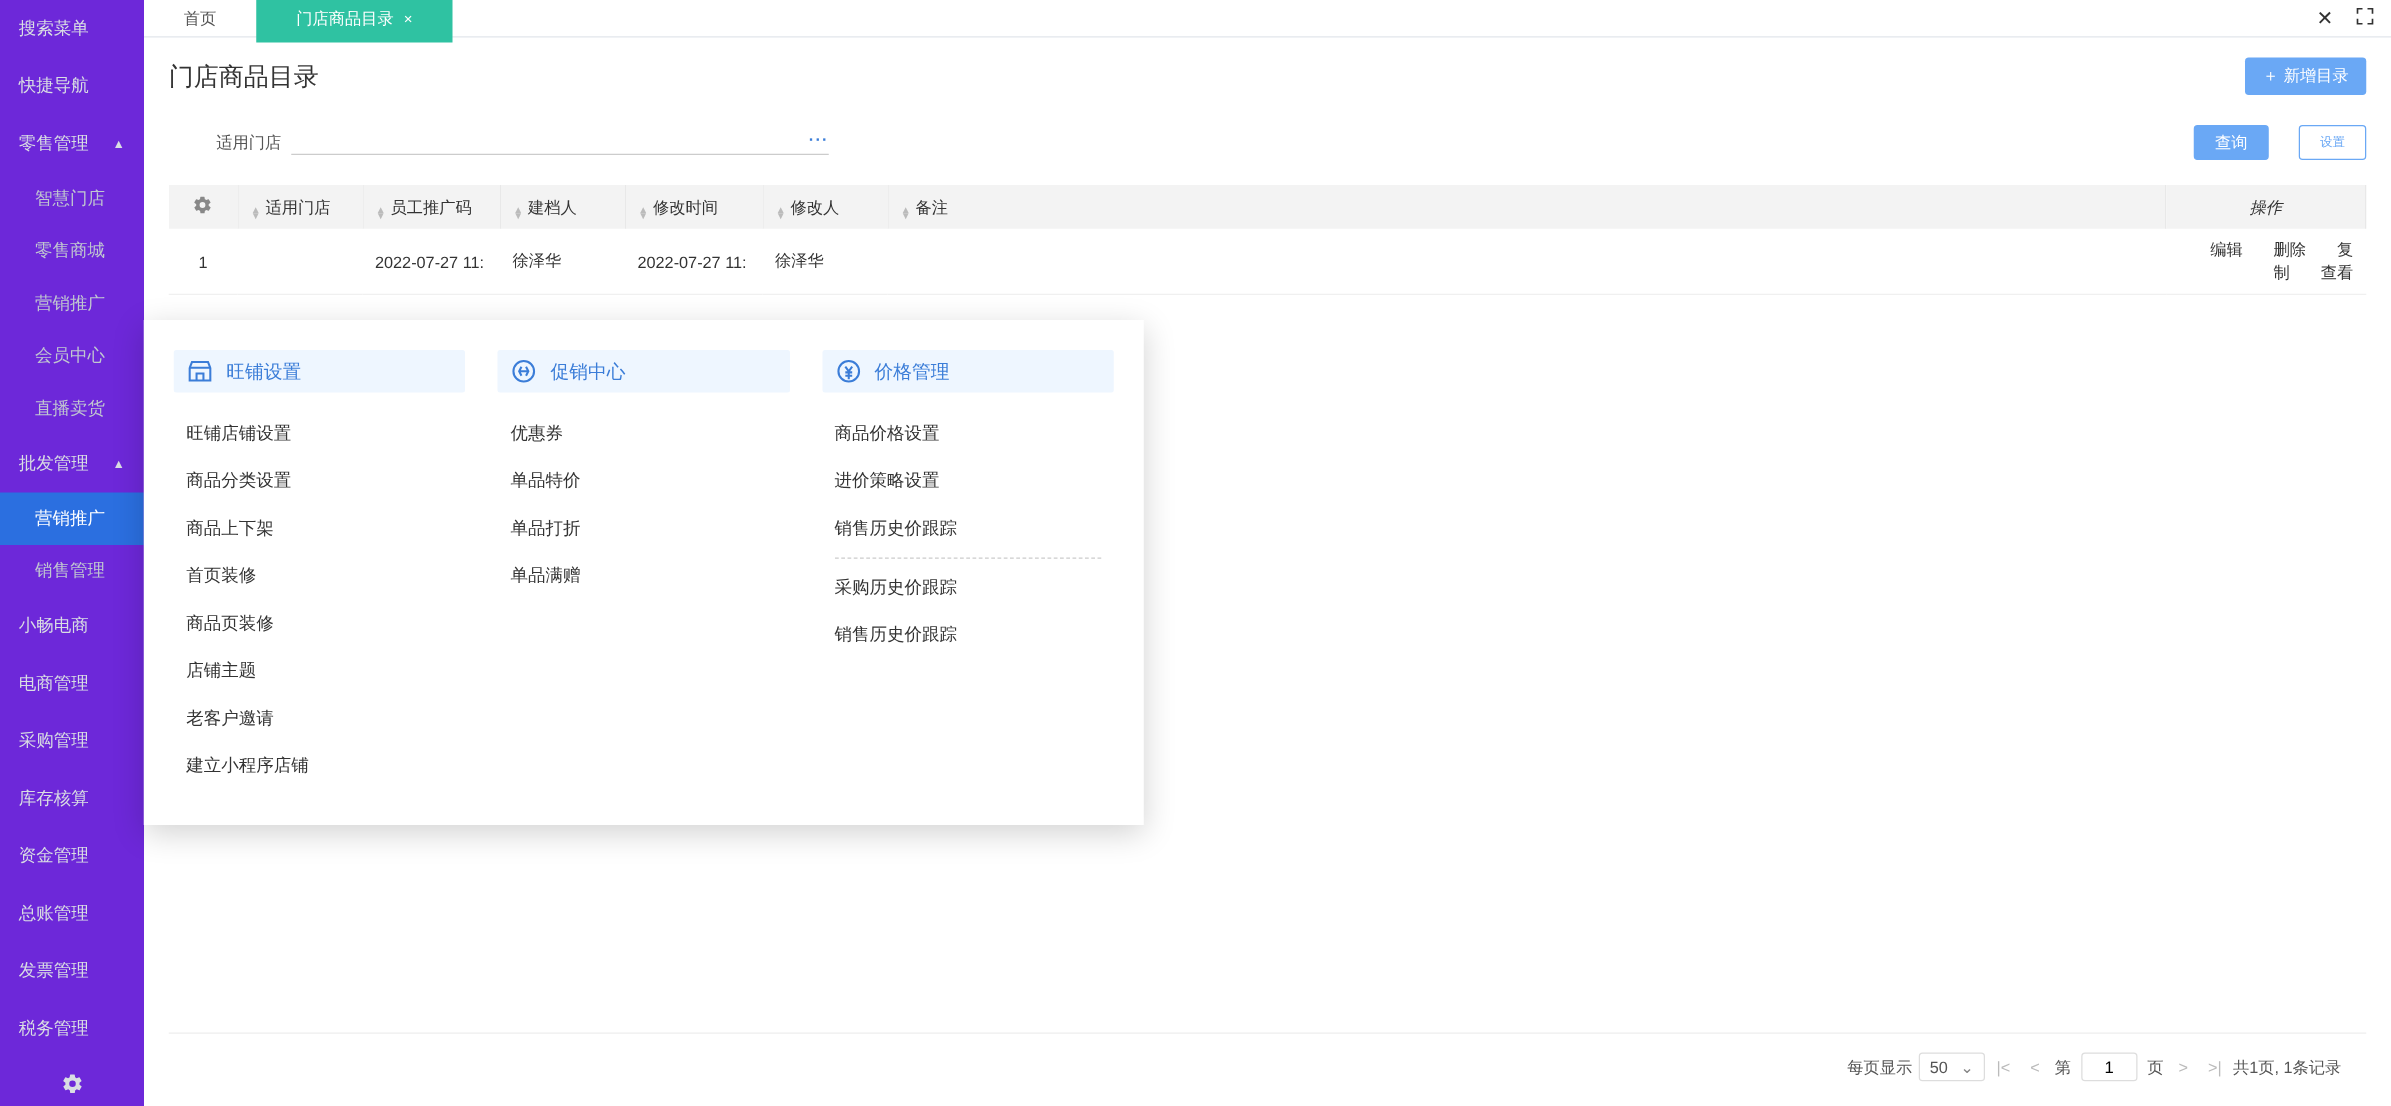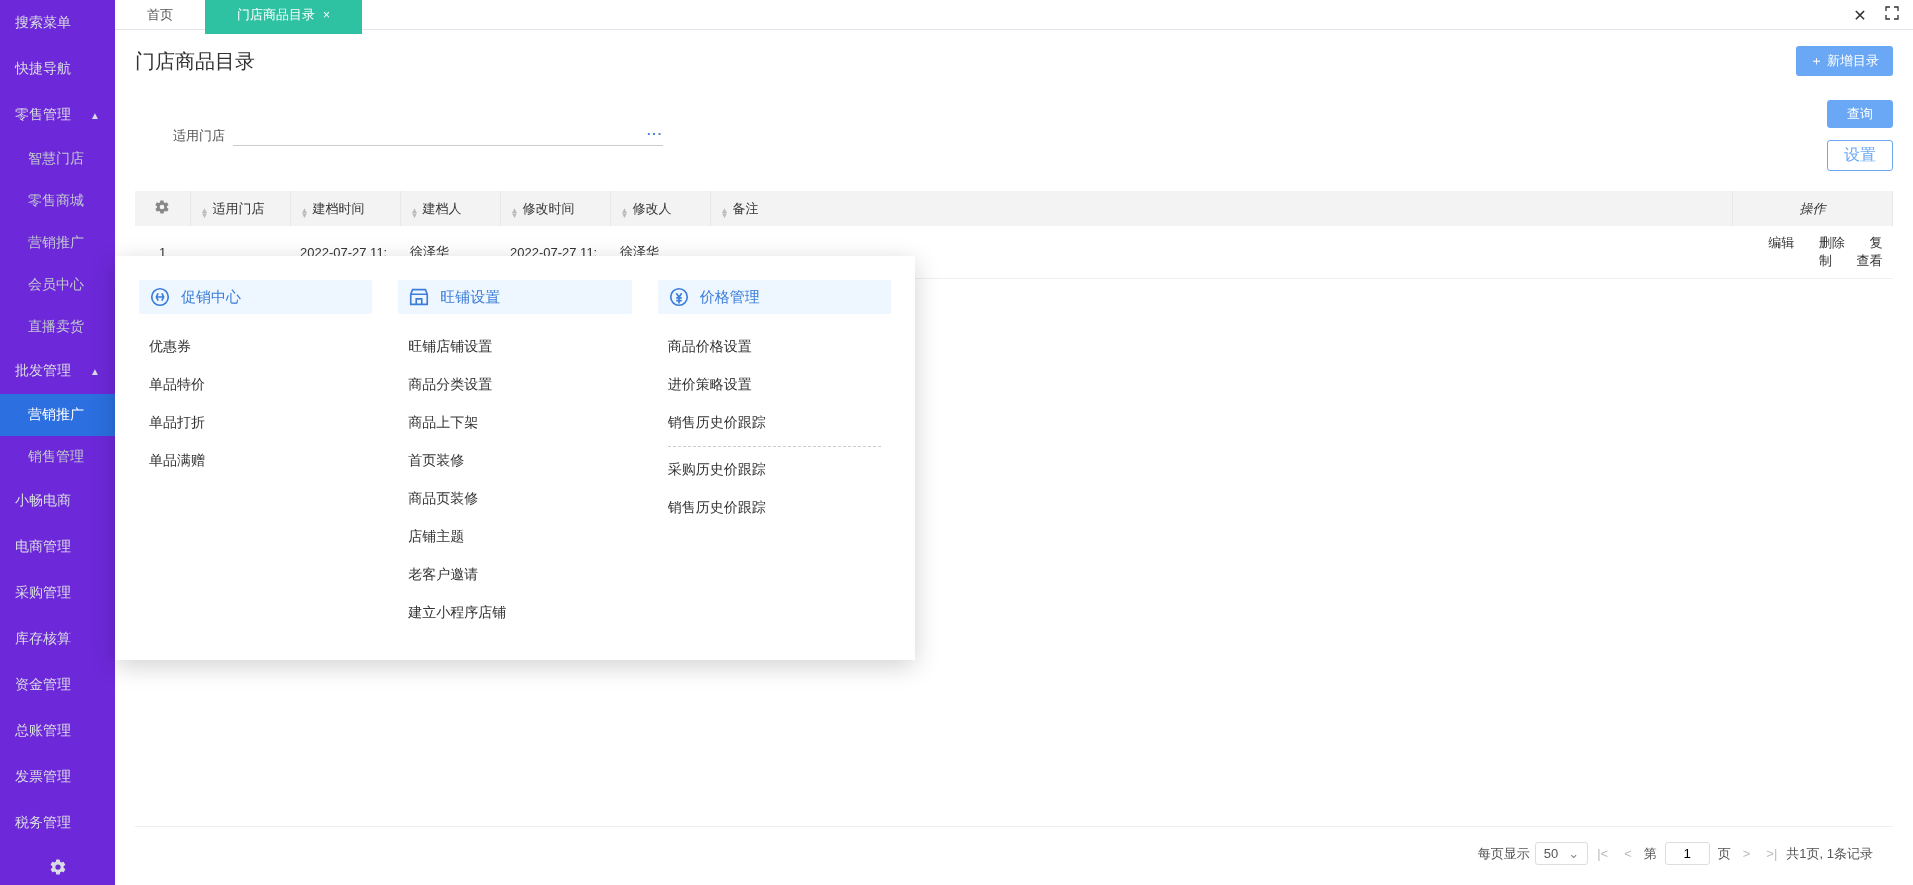--- a/index.html
+++ b/index.html
@@ -163,40 +163,39 @@
     }
     .filter-dots {
       color: #3b7dd8;
       cursor: pointer;
       font-weight: bold;
       letter-spacing: 1px;
     }
     .filter-actions {
       margin-left: auto;
       display: flex;
-      flex-direction: column;
-      gap: 12px;
+      gap: 24px;
     }
     .btn-query {
       background: #6aa8f5;
       color: #fff;
       border: 1px solid #6aa8f5;
       padding: 4px 16px;
       border-radius: 3px;
       cursor: pointer;
       font-size: 13px;
     }
     .btn-outline {
       background: #fff;
       color: #6aa8f5;
       border: 1px solid #6aa8f5;
       padding: 4px 16px;
       border-radius: 3px;
       cursor: pointer;
-      font-size: 16px;
+      font-size: 10px;
     }
 
     .table-area {
       padding: 0 20px;
       flex: 1;
       display: flex;
       flex-direction: column;
     }
     .data-table {
       width: 100%;
@@ -434,21 +433,21 @@
                   </svg>
               </span>
             </th>
             <th style="width:100px;"><span class="sort-arrows">
                   <span>▲</span>
                   <span>▼</span>
                 </span><span>适用门店</span></th>
             <th style="width:110px;"><span class="sort-arrows">
                   <span>▲</span>
                   <span>▼</span>
-                </span><span>建档时间</span></th>
+                </span><span>员工推广码</span></th>
             <th style="width:100px;"><span class="sort-arrows">
                   <span>▲</span>
                   <span>▼</span>
                 </span><span>建档人</span></th>
             <th style="width:110px;"><span class="sort-arrows">
                   <span>▲</span>
                   <span>▼</span>
                 </span><span>修改时间</span></th>
             <th style="width:100px;"><span class="sort-arrows">
                   <span>▲</span>
@@ -497,46 +496,46 @@
         </div>
         <span>共1页, 1条记录</span>
       </div>
     </div>
 
     <div class="flyout">
 
       <div class="flyout-col">
         <div class="flyout-header">
           <svg viewBox="0 0 24 24" fill="none" stroke="#3b7dd8" stroke-width="1.8">
-              <circle cx="12" cy="12" r="9"></circle>
-              <path d="M8 12h8M10 8l-2 4 2 4M14 8l2 4-2 4"></path>
-            </svg>
-          <span class="flyout-header-title">促销中心</span>
-        </div>
-        <div class="flyout-item">优惠券</div>
-        <div class="flyout-item">单品特价</div>
-        <div class="flyout-item">单品打折</div>
-        <div class="flyout-item">单品满赠</div>
-      </div>
-
-      <div class="flyout-col">
-        <div class="flyout-header">
-          <svg viewBox="0 0 24 24" fill="none" stroke="#3b7dd8" stroke-width="1.8">
               <path d="M3 9l2-5h14l2 5M3 9v11h18V9M3 9h18M9 20v-6h6v6"></path>
             </svg>
           <span class="flyout-header-title">旺铺设置</span>
         </div>
         <div class="flyout-item">旺铺店铺设置</div>
         <div class="flyout-item">商品分类设置</div>
         <div class="flyout-item">商品上下架</div>
         <div class="flyout-item">首页装修</div>
         <div class="flyout-item">商品页装修</div>
         <div class="flyout-item">店铺主题</div>
         <div class="flyout-item">老客户邀请</div>
         <div class="flyout-item">建立小程序店铺</div>
+      </div>
+
+      <div class="flyout-col">
+        <div class="flyout-header">
+          <svg viewBox="0 0 24 24" fill="none" stroke="#3b7dd8" stroke-width="1.8">
+              <circle cx="12" cy="12" r="9"></circle>
+              <path d="M8 12h8M10 8l-2 4 2 4M14 8l2 4-2 4"></path>
+            </svg>
+          <span class="flyout-header-title">促销中心</span>
+        </div>
+        <div class="flyout-item">优惠券</div>
+        <div class="flyout-item">单品特价</div>
+        <div class="flyout-item">单品打折</div>
+        <div class="flyout-item">单品满赠</div>
       </div>
 
 
       <div class="flyout-col">
         <div class="flyout-header">
           <svg viewBox="0 0 24 24" fill="none" stroke="#3b7dd8" stroke-width="1.8">
               <circle cx="12" cy="12" r="9"></circle>
               <path d="M9 8l3 4 3-4M9 13h6M9 16h6M12 12v7"></path>
             </svg>
           <span class="flyout-header-title">价格管理</span>

